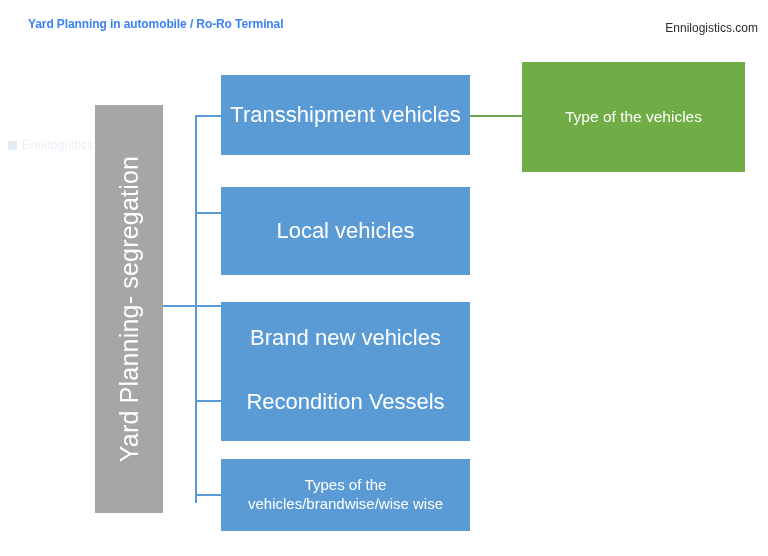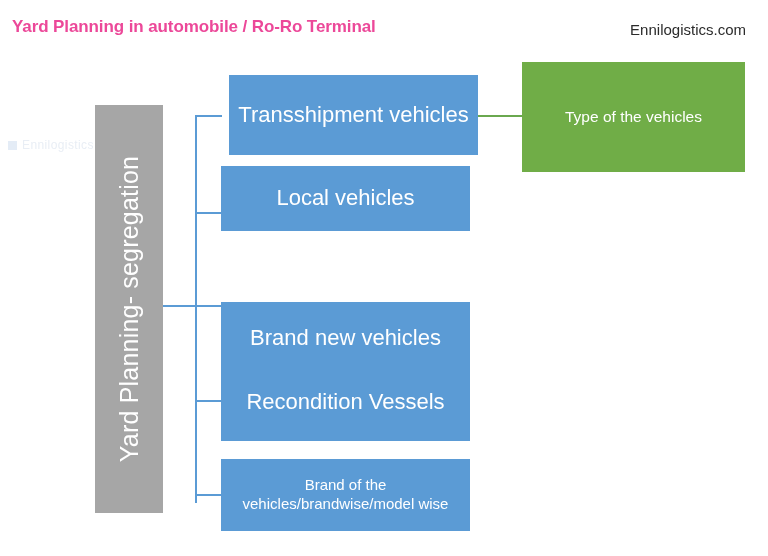--- a/index.html
+++ b/index.html
@@ -17,33 +17,33 @@
   #canvas {
     position: absolute;
     left: 0; top: 0;
     width: 768px;
     height: 556px;
   }
 
   
   .page-title {
     position: absolute;
-    left: 12px;
+    left: 28px;
     top: 17px;
-    font-size: 17px;
+    font-size: 12px;
     font-weight: bold;
-    color: #ec4899;
+    color: #3b82f6;
     letter-spacing: -0.1px;
     white-space: nowrap;
   }
   .brand-text {
     position: absolute;
-    right: 22px;
+    right: 10px;
     top: 21px;
-    font-size: 15px;
+    font-size: 12px;
     color: #2b2b2b;
     white-space: nowrap;
   }
 
   
   .watermark {
     position: absolute;
     left: 8px;
     top: 138px;
     font-size: 12px;
@@ -181,37 +181,37 @@
   <div class="conn conn-stem"></div>
 
   <div class="conn conn-branch" style="top:115px;"></div>
   <div class="conn conn-branch" style="top:212px;"></div>
   <div class="conn conn-branch" style="top:305px;"></div>
   <div class="conn conn-branch" style="top:400px;"></div>
   <div class="conn conn-branch" style="top:494px;"></div>
 
   <div class="conn-green"></div>
 
-  <div class="node node-lg" style="top:75px; height:80px;margin-left:8px;">
+  <div class="node node-lg" style="top:75px; height:80px;">
     <span>Transshipment vehicles</span>
   </div>
 
-  <div class="node node-lg" style="top:166px; height:65px;">
+  <div class="node node-lg" style="top:187px; height:88px;">
     <span>Local vehicles</span>
   </div>
 
   <div class="node node-lg" style="top:270px; height:72px;margin-top:32px;">
     <span>Brand new vehicles</span>
   </div>
 
   <div class="node node-lg" style="top:364px; height:77px;align-items:center;">
     <span>Recondition Vessels</span>
   </div>
 
   <div class="node node-sm" style="top:459px; height:72px;">
-    <span>Brand of the vehicles/brandwise/model wise</span>
+    <span>Types of the vehicles/brandwise/wise wise</span>
   </div>
 
   <div class="detail-box">
     <div class="detail-line">Type of the vehicles</div>
   </div>
 
 </div>
 
 </body></html>

